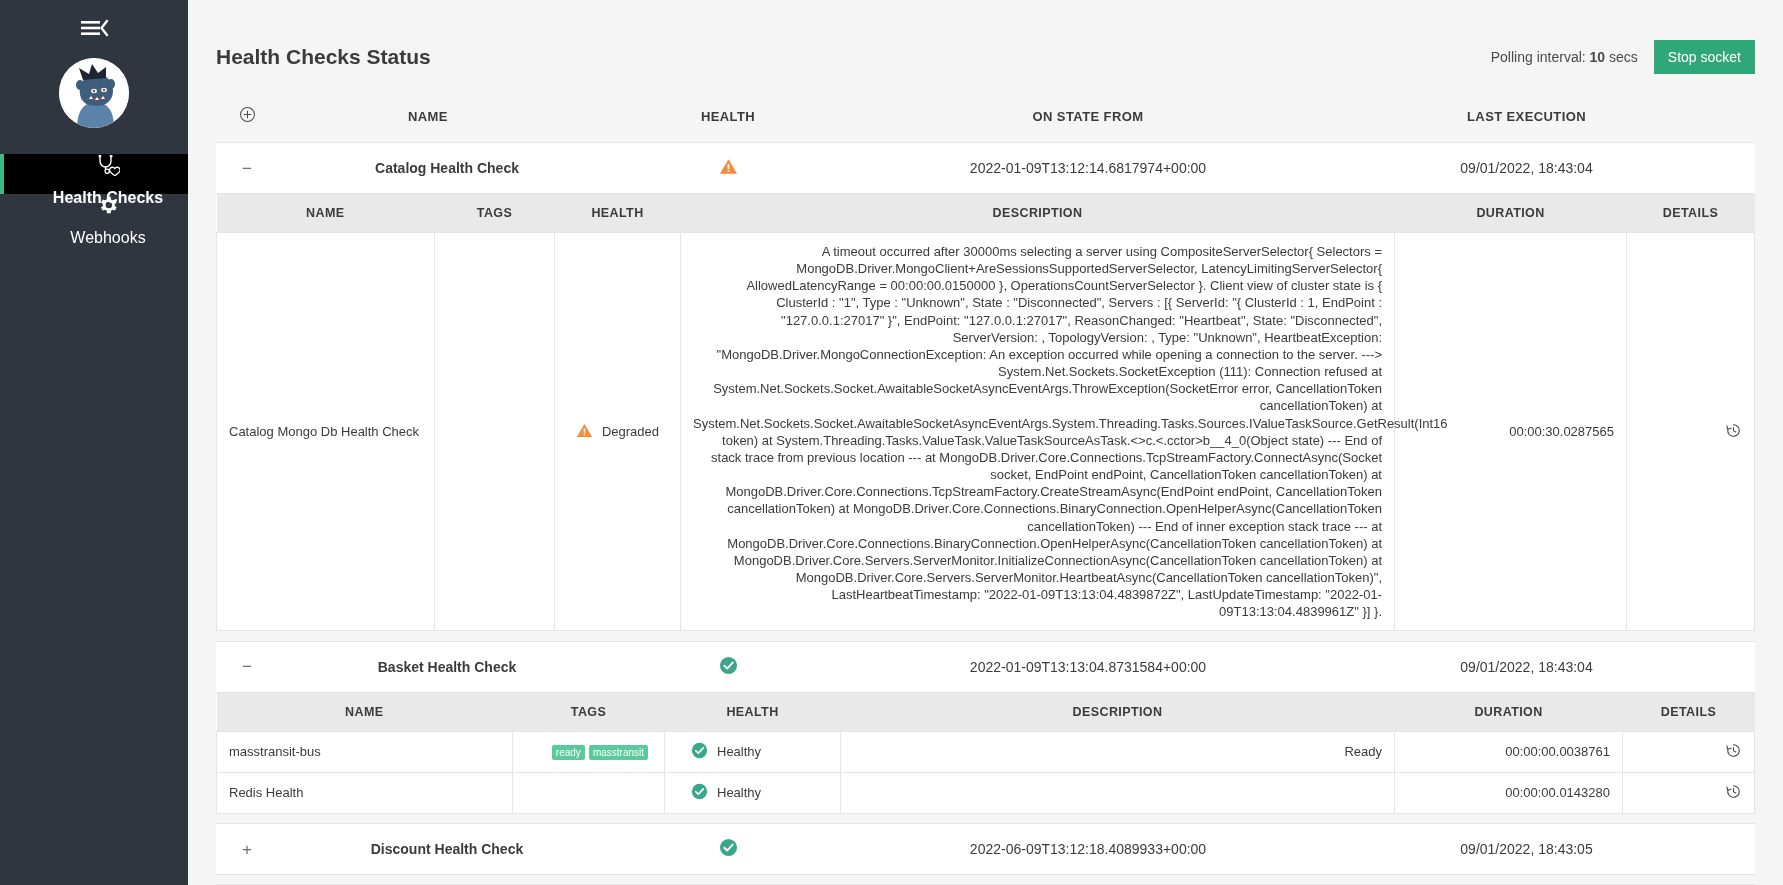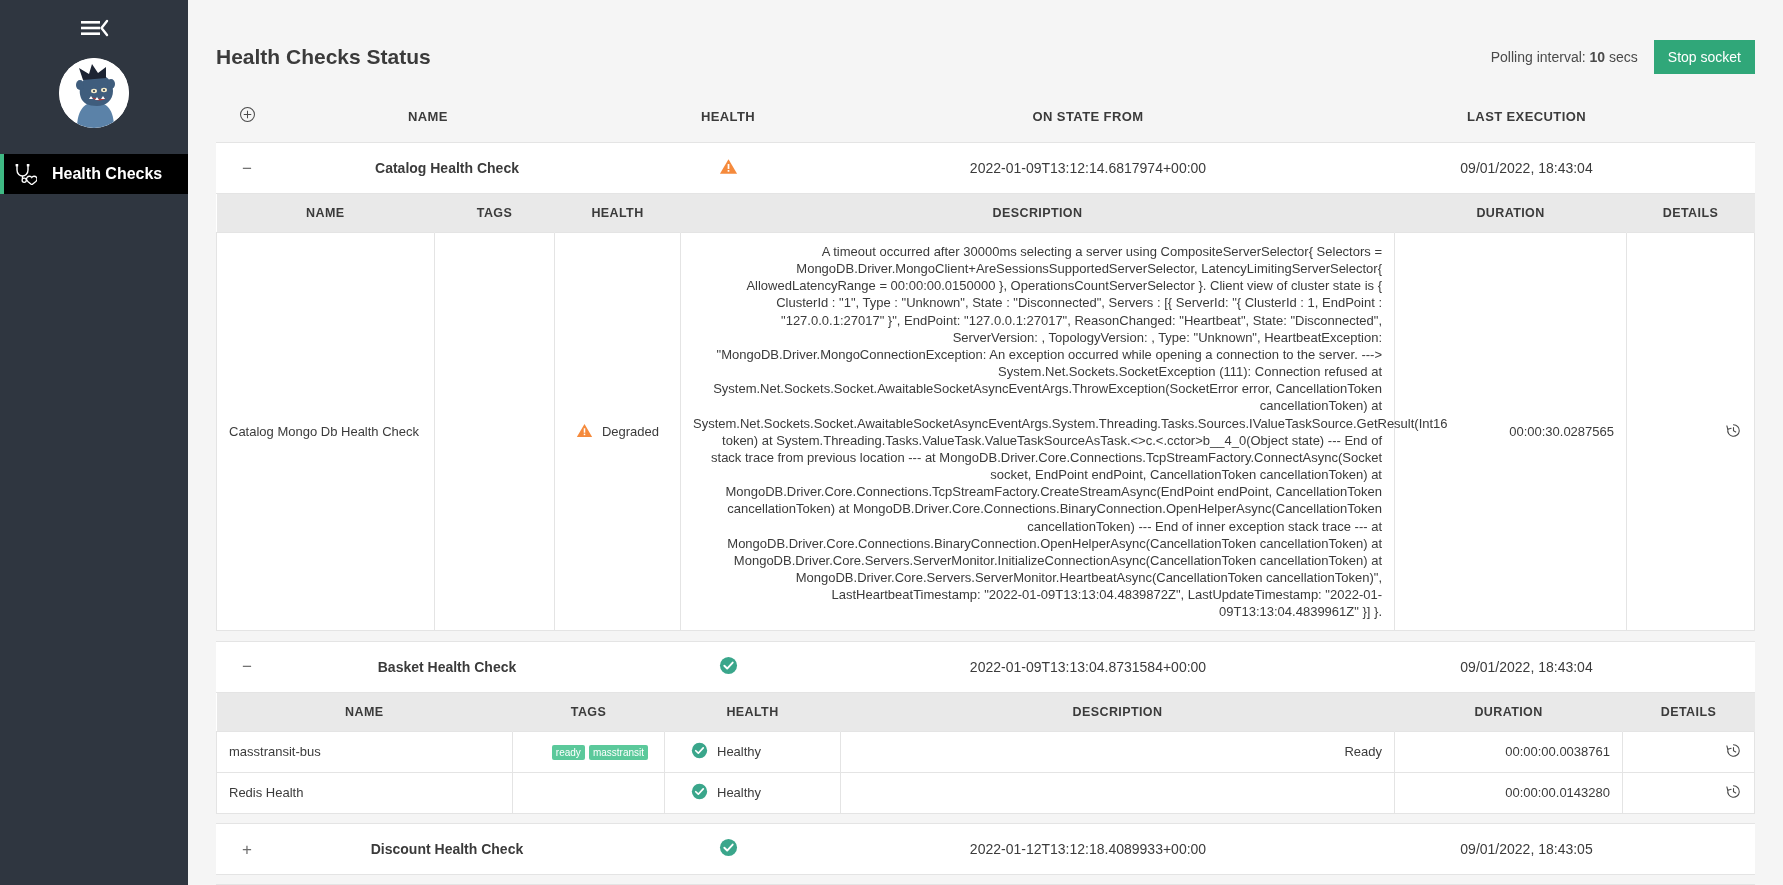--- a/index.html
+++ b/index.html
@@ -27,24 +27,25 @@
   }
   .hamburger svg { display:block; }
   .avatar-wrap { display:flex; justify-content:center; margin-top:10px; margin-bottom:26px; }
   .avatar {
     width:70px; height:70px; border-radius:50%;
     background:#ffffff; overflow:hidden;
     display:flex; align-items:flex-end; justify-content:center;
   }
   .nav-item {
     height:40px; display:flex; align-items:center;
-    padding-left:8px; gap:14px;
+    padding-left:24px; gap:14px;
     color:#ffffff; font-size:16px;
     cursor:pointer;
     border-left:4px solid transparent;
+    flex-direction:column;
   }
   .nav-item .nav-ico { width:26px; display:flex; align-items:center; justify-content:center; }
   .nav-item.active { background:#000000; border-left-color:#3fb984; }
   .nav-item.active .nav-label { font-weight:bold; }
   .nav-label { line-height:1; }
 
   
   .main {
     flex:1 1 auto; position:relative;
     background:#f5f5f5;
@@ -188,20 +189,28 @@
           <rect x="2.6" y="1" width="2.6" height="2.4" fill="#ffffff"></rect>
           <rect x="13.8" y="1" width="2.6" height="2.4" fill="#ffffff"></rect>
           <path d="M9.5 13 V16" stroke="#ffffff" stroke-width="1.4" fill="none"></path>
           <path d="M14.2 14.3 c1.3-1.5 3.6-1.4 4.6.2 1-1.6 3.3-1.7 4.6-.2 1.2 1.4.5 3.3-.9 4.5l-3.7 3-3.7-3c-1.4-1.2-2.1-3.1-0.9-4.5 z" stroke="#ffffff" stroke-width="1.3" fill="none"></path>
           <circle cx="11.2" cy="17.2" r="2.1" stroke="#ffffff" stroke-width="1.3" fill="none"></circle>
         </svg>
       </span>
       <span class="nav-label">Health Checks</span>
     </div>
 
+    <div class="nav-item">
+      <span class="nav-ico">
+        <svg width="22" height="22" viewBox="0 0 24 24" aria-hidden="true">
+          <path fill="#ffffff" d="M19.4 13a7.6 7.6 0 0 0 0-2l2.1-1.6-2-3.5-2.5 1a7.6 7.6 0 0 0-1.7-1L14.9 3h-4l-.4 2.9c-.6.2-1.2.6-1.7 1l-2.5-1-2 3.5L6.4 11a7.6 7.6 0 0 0 0 2l-2.1 1.6 2 3.5 2.5-1c.5.4 1.1.8 1.7 1l.4 2.9h4l.4-2.9c.6-.2 1.2-.6 1.7-1l2.5 1 2-3.5-2.1-1.6zM12.9 15.5a3.5 3.5 0 1 1 0-7 3.5 3.5 0 0 1 0 7z"></path>
+        </svg>
+      </span>
+      <span class="nav-label">Webhooks</span>
+    </div>
   </aside>
 
   <section class="main">
 
     <div class="topbar">
       <h1 class="page-title">Health Checks Status</h1>
       <div class="poll-area">
         <span class="poll-text">
           <span>Polling interval:</span>
           <b>10</b>
@@ -353,21 +362,21 @@
           <tr class="spacer">
             <td colspan="5"></td>
           </tr>
           <tr class="group-row">
             <td class="cell-toggle"><span class="toggle">+</span></td>
             <td class="cell-name">Discount Health Check</td>
             <td><span class="ico-ok"><svg width="19" height="19" viewBox="0 0 20 20">
                   <circle cx="10" cy="10" r="9" fill="#3aa68b"></circle>
                   <path d="M5.6 10.3 L8.6 13.2 L14.4 6.9" stroke="#ffffff" stroke-width="2" fill="none" stroke-linecap="round" stroke-linejoin="round"></path>
                 </svg></span></td>
-            <td>2022-01-12T13:12:18.4089933+00:00</td>
+            <td>2022-06-09T13:12:18.4089933+00:00</td>
             <td>09/01/2022, 18:43:05</td>
           </tr>
           <tr class="spacer">
             <td colspan="5"></td>
           </tr>
           <tr class="group-row">
             <td class="cell-toggle"></td>
             <td class="cell-name">Ordering Health Check</td>
             <td></td>
             <td>2022-01-09T13:13:05.6376601+00:00</td>

